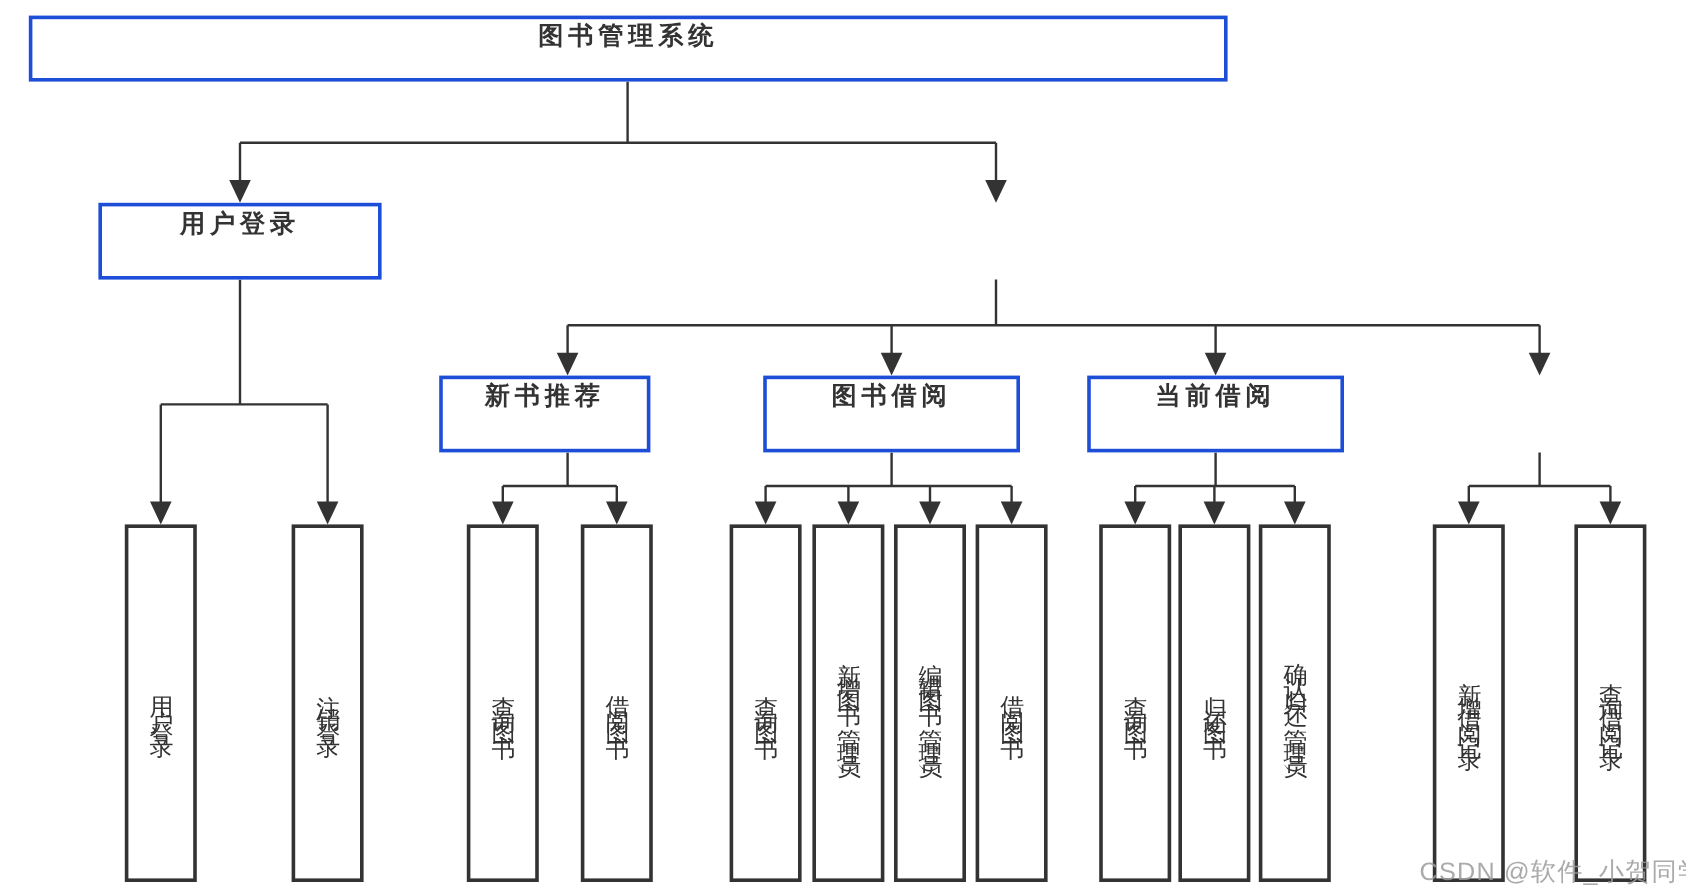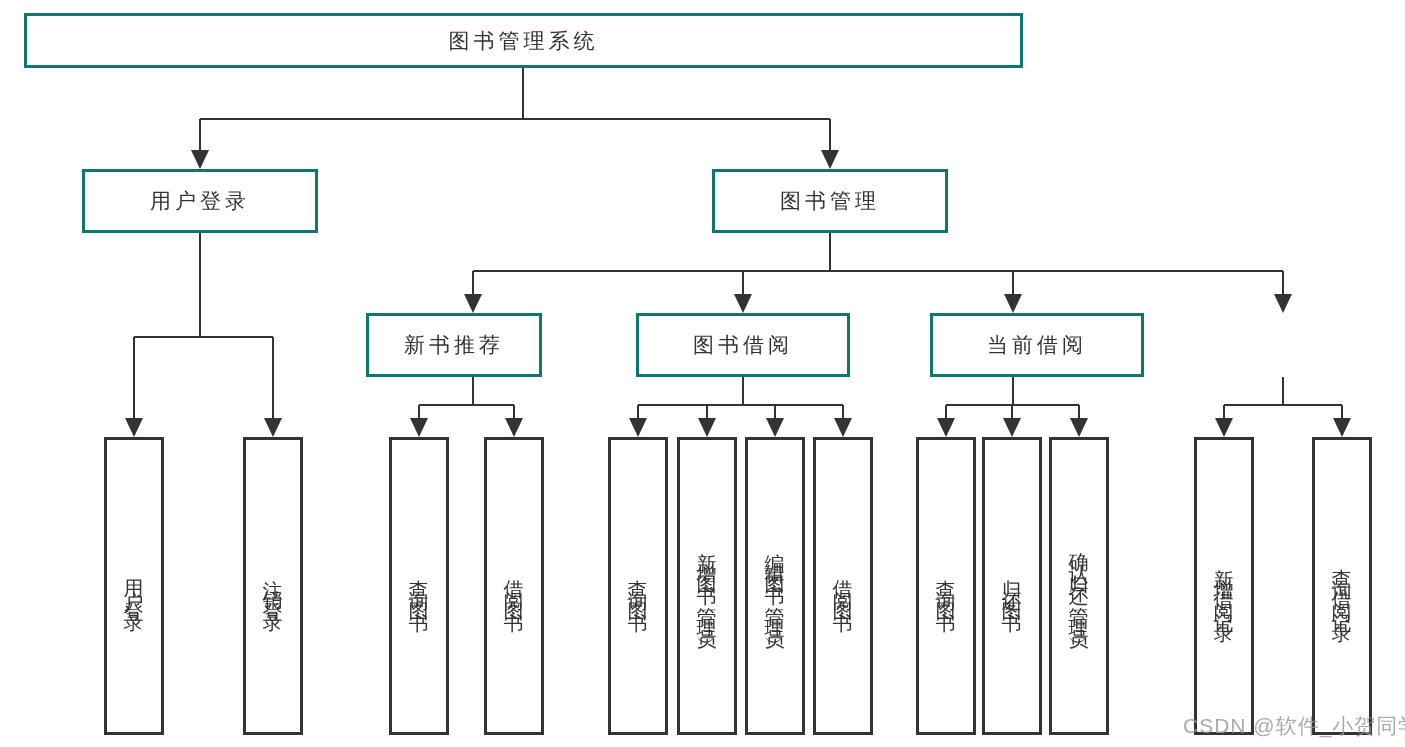--- a/index.html
+++ b/index.html
@@ -8,29 +8,30 @@
     width: 1405px;
     height: 747px;
     background: #ffffff;
     font-family: "Liberation Sans", "DejaVu Sans", sans-serif;
     overflow: hidden;
   }
   .wires { position: absolute; left: 0; top: 0; }
   .hbox {
     position: absolute;
     box-sizing: border-box;
-    border: 3px solid #0f766e;
+    border: 3px solid #1d4ed8;
     background: #ffffff;
     display: flex;
-    align-items: center;
+    align-items: flex-start;
     justify-content: center;
     font-size: 21px;
     letter-spacing: 4px;
     color: #333333;
     white-space: nowrap;
+    font-weight: bold;
   }
   .vbox {
     position: absolute;
     box-sizing: border-box;
     border: 3px solid #333333;
     background: #ffffff;
     display: flex;
     align-items: center;
     justify-content: center;
     font-size: 20px;
@@ -91,31 +92,28 @@
     </g>
   </svg>
 
   <div class="hbox" style="left:24px; top:13px; width:999px; height:55px;">
     <span>图书管理系统</span>
   </div>
 
   <div class="hbox" style="left:82px; top:169px; width:236px; height:64px;">
     <span>用户登录</span>
   </div>
-  <div class="hbox" style="left:712px; top:169px; width:236px; height:64px;">
-    <span>图书管理</span>
-  </div>
 
   <div class="hbox" style="left:366px; top:313px; width:176px; height:64px;">
     <span>新书推荐</span>
   </div>
   <div class="hbox" style="left:636px; top:313px; width:214px; height:64px;">
     <span>图书借阅</span>
   </div>
-  <div class="hbox" style="left:906px; top:313px; width:214px; height:64px;margin-left:24px;">
+  <div class="hbox" style="left:906px; top:313px; width:214px; height:64px;">
     <span>当前借阅</span>
   </div>
 
   <div class="vbox" style="left:104px; top:437px; width:60px; height:298px;">
     <span class="vtext">用户登录</span>
   </div>
   <div class="vbox" style="left:243px; top:437px; width:60px; height:298px;">
     <span class="vtext">注销登录</span>
   </div>
 

